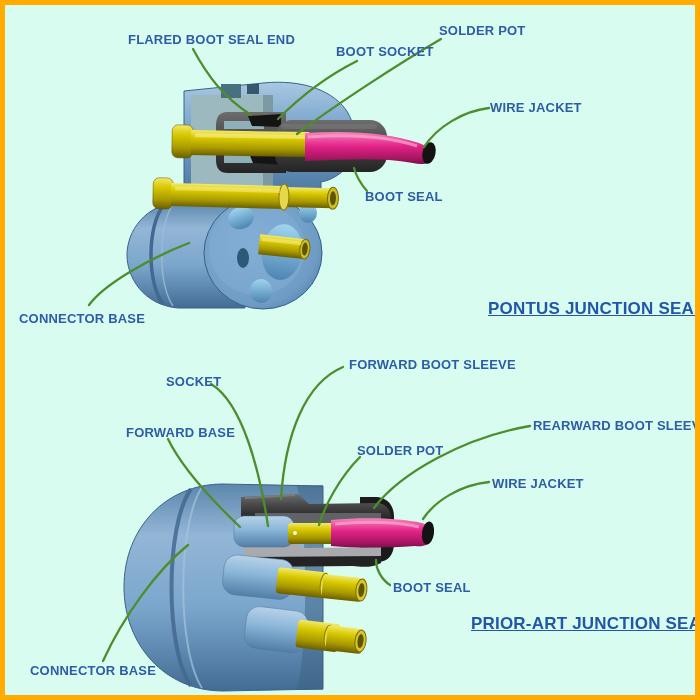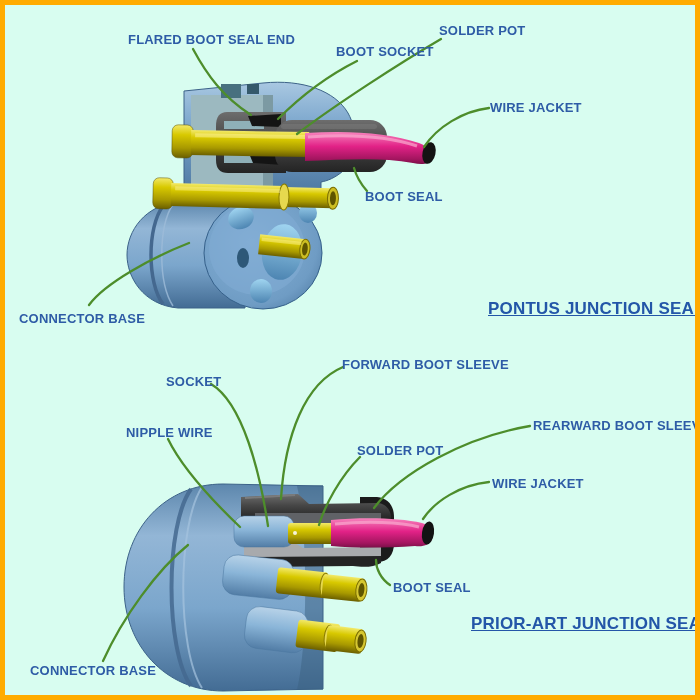--- a/index.html
+++ b/index.html
@@ -213,22 +213,22 @@
 
   <div class="lbl" style="left:123px;top:27px">FLARED BOOT SEAL END</div>
   <div class="lbl" style="left:331px;top:39px">BOOT SOCKET</div>
   <div class="lbl" style="left:434px;top:18px">SOLDER POT</div>
   <div class="lbl" style="left:485px;top:95px">WIRE JACKET</div>
   <div class="lbl" style="left:360px;top:184px">BOOT SEAL</div>
   <div class="lbl" style="left:14px;top:306px">CONNECTOR BASE</div>
   <div class="ttl" style="left:483px;top:294px">PONTUS JUNCTION SEAL</div>
 
   <div class="lbl" style="left:161px;top:369px">SOCKET</div>
-  <div class="lbl" style="left:337px;top:352px">FORWARD BOOT SLEEVE</div>
-  <div class="lbl" style="left:121px;top:420px">NIPPLE WIRE</div>
+  <div class="lbl" style="left:344px;top:352px">FORWARD BOOT SLEEVE</div>
+  <div class="lbl" style="left:121px;top:420px">FORWARD BASE</div>
   <div class="lbl" style="left:352px;top:438px">SOLDER POT</div>
   <div class="lbl" style="left:528px;top:413px">REARWARD BOOT SLEEVE</div>
   <div class="lbl" style="left:487px;top:471px">WIRE JACKET</div>
   <div class="lbl" style="left:388px;top:575px">BOOT SEAL</div>
   <div class="lbl" style="left:25px;top:658px">CONNECTOR BASE</div>
   <div class="ttl" style="left:466px;top:609px">PRIOR-ART JUNCTION SEAL</div>
 
 </div>
 
 </body></html>

